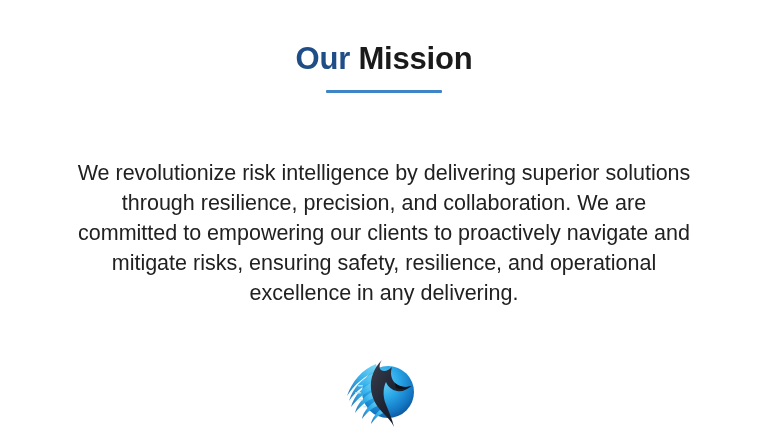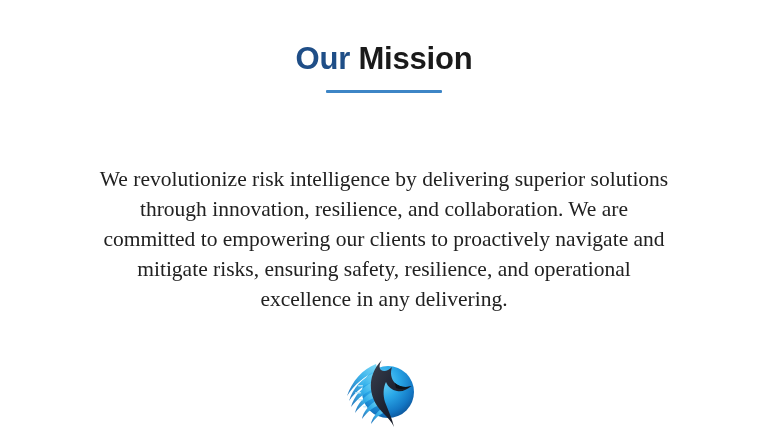--- a/index.html
+++ b/index.html
@@ -44,25 +44,24 @@
     width: 116px;
     height: 3px;
     margin: 12px auto 0 auto;
     background: #3d85c6;
     border-radius: 1px;
   }
 
   
   .body-block {
     position: absolute;
-    top: 164px;
+    top: 158px;
     left: 40px;
     width: 688px;
     text-align: center;
-    font-family: Liberation Serif, serif;
   }
   .body-line {
     display: block;
     font-size: 21.5px;
     line-height: 30px;
     color: #212121;
     font-weight: 400;
     white-space: nowrap;
   }
 
@@ -86,21 +85,21 @@
 
 <div class="slide">
 
   <div class="title-block">
     <h1 class="title"><span class="accent">Our</span><span class="plain"> Mission</span></h1>
     <div class="title-rule"></div>
   </div>
 
   <div class="body-block">
     <span class="body-line">We revolutionize risk intelligence by delivering superior solutions</span>
-    <span class="body-line">through innovation, resilience, and collaboration. We are</span>
+    <span class="body-line">through resilience, precision, and collaboration. We are</span>
     <span class="body-line">committed to empowering our clients to proactively navigate and</span>
     <span class="body-line">mitigate risks, ensuring safety, resilience, and operational</span>
     <span class="body-line">excellence in any delivering.</span>
   </div>
 
   <div class="logo-wrap">
     <svg class="logo-svg" viewBox="0 0 92 80" xmlns="http://www.w3.org/2000/svg">
       <defs>
         <radialGradient id="sphereGrad" cx="38%" cy="30%" r="78%">
           <stop offset="0%" stop-color="#6fd4f5"></stop>

